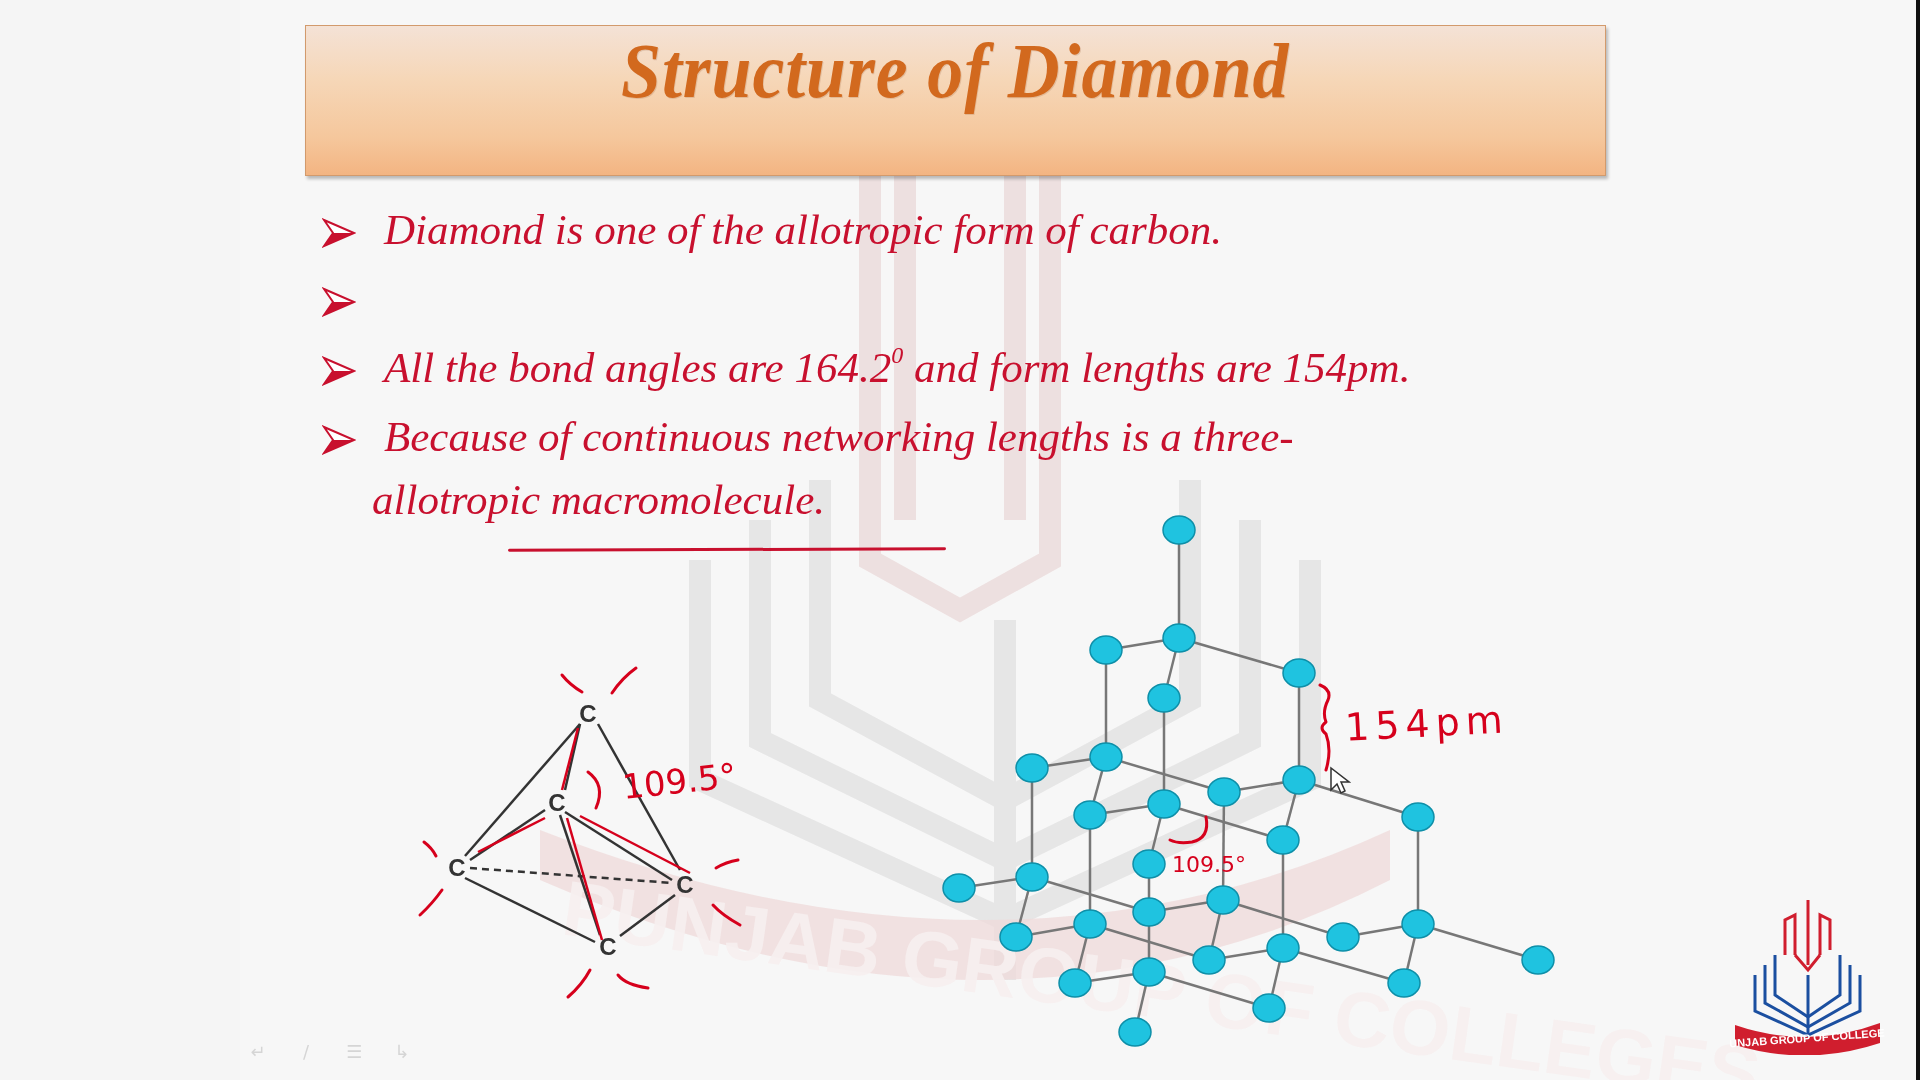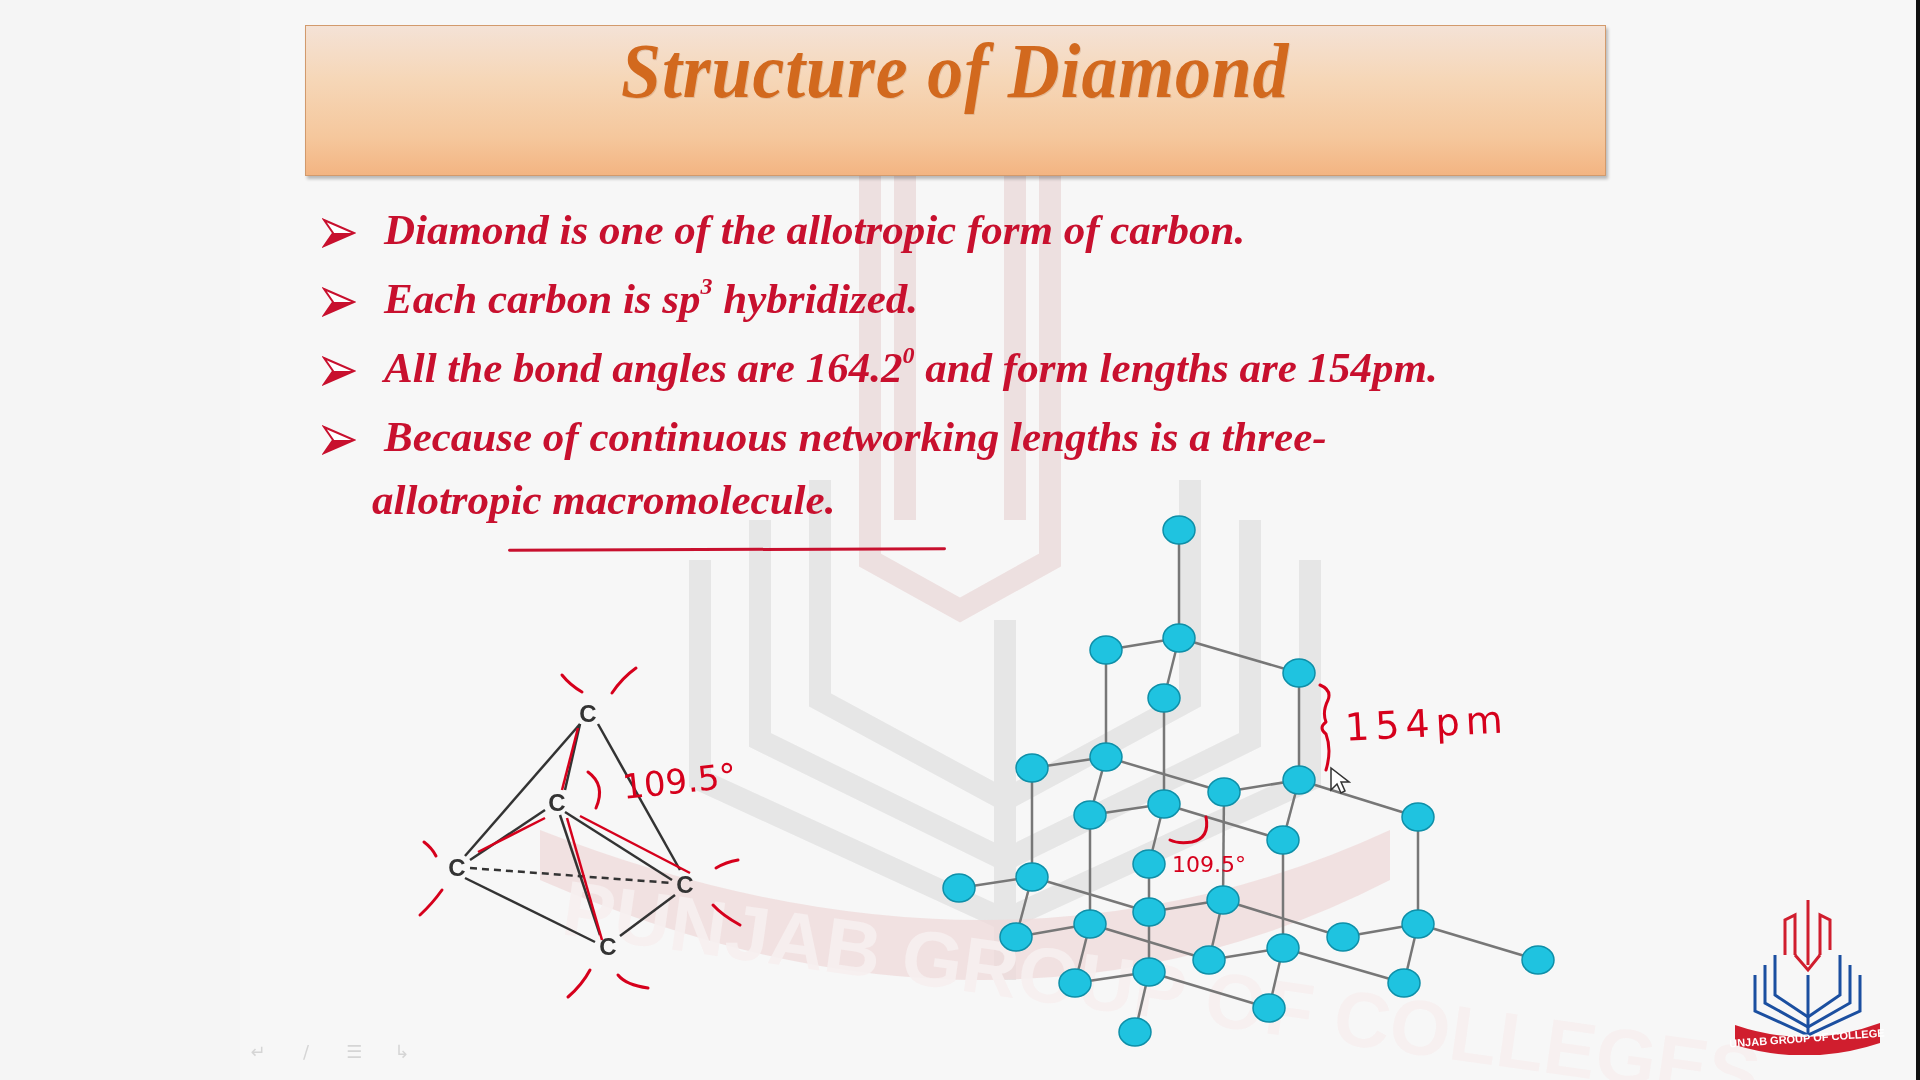--- a/index.html
+++ b/index.html
@@ -20,21 +20,21 @@
   }
   .title-text {
     font-family:"Liberation Serif", serif; font-style:italic; font-weight:bold;
     font-size:78px; color:#d2691e; letter-spacing:1px;
     text-shadow:1px 1px 0 rgba(120,50,0,0.15);
     transform:scaleX(0.92);
   }
   .bullets { position:absolute; left:322px; top:205px; width:1300px; }
   .bullet {
     position:relative; display:flex; align-items:baseline;
-    font-family:"Liberation Serif", serif; font-style:italic; font-weight:bold;
+    font-family:"Liberation Serif", serif; font-style:italic; font-weight:normal;
     font-size:43px; color:#c8102e; height:69px;
   }
   .bullet .arrow { width:62px; flex:0 0 62px; display:inline-block; position:relative; top:4px; }
   .bullet .text { white-space:nowrap; }
   .bullet sup { font-size:24px; position:relative; top:-4px; }
   .cont { padding-left:50px; margin-top:-6px; }
   .underline { position:absolute; left:508px; top:548px; width:438px; height:3px; background:#c8102e; border-radius:2px; transform:rotate(-0.2deg); }
   svg.diagram { position:absolute; left:0; top:0; }
   .ink { fill:none; stroke:#d6001c; stroke-width:3; stroke-linecap:round; stroke-linejoin:round; }
   .logo { position:absolute; left:1730px; top:895px; width:155px; height:160px; }
@@ -77,21 +77,20 @@
     </span>
     <span class="text">Diamond is one of the allotropic form of carbon.</span>
   </div>
   <div class="bullet">
     <span class="arrow">
       <svg width="34" height="30" viewBox="0 0 34 30">
           <polygon points="2,2 32,15 2,28 11,15" fill="#fff" stroke="#c8102e" stroke-width="2"></polygon>
           <polygon points="32,15 2,28 11,15" fill="#c8102e"></polygon>
         </svg>
     </span>
-    <span class="text"><span>Each carbon is sp</span><sup>3</sup><span> hybridized.</span></span>
   </div>
   <div class="bullet">
     <span class="arrow">
       <svg width="34" height="30" viewBox="0 0 34 30">
           <polygon points="2,2 32,15 2,28 11,15" fill="#fff" stroke="#c8102e" stroke-width="2"></polygon>
           <polygon points="32,15 2,28 11,15" fill="#c8102e"></polygon>
         </svg>
     </span>
     <span class="text"><span>All the bond angles are 164.2</span><sup>0</sup><span> and form lengths are 154pm.</span></span>
   </div>

